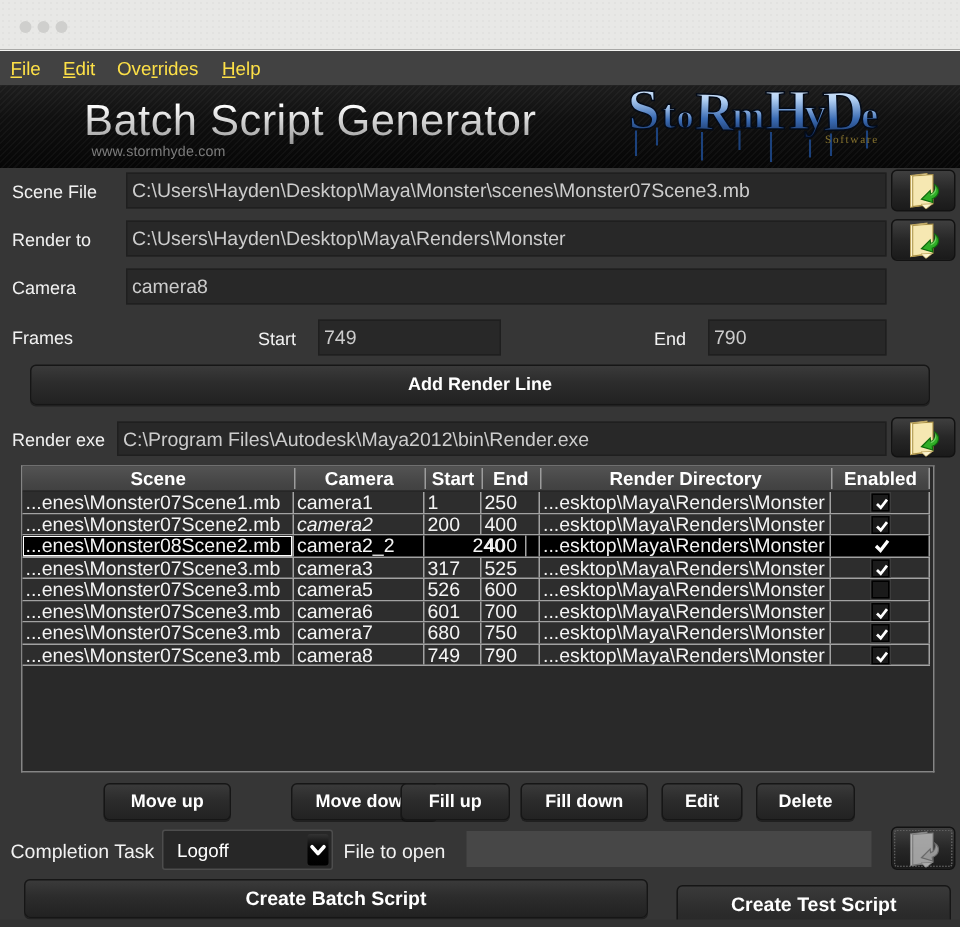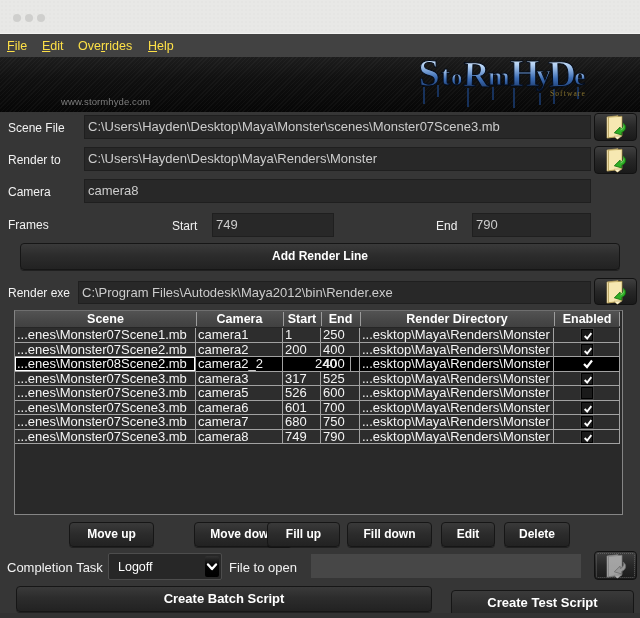--- a/index.html
+++ b/index.html
@@ -62,20 +62,21 @@
     <div class="dot" style="left:25px"></div>
     <div class="dot" style="left:37px"></div>
   </div>
   <div class="abs" id="menubar">
     <span class="mi" style="left:7px"><u>F</u>ile</span>
     <span class="mi" style="left:42px"><u>E</u>dit</span>
     <span class="mi" style="left:78px">Ove<u>r</u>rides</span>
     <span class="mi" style="left:148px"><u>H</u>elp</span>
   </div>
   <div class="abs" id="banner">
+    <div id="title">Batch Script Generator</div>
     <div id="subtitle">www.stormhyde.com</div>
     <svg id="logo" style="position:absolute;left:408px;top:0px" width="195" height="55" viewBox="0 0 195 55">
       <defs>
         <linearGradient id="bg1" x1="0" y1="0" x2="0" y2="1">
           <stop offset="0" stop-color="#f4f9ff"></stop>
           <stop offset="0.3" stop-color="#b3d1f4"></stop>
           <stop offset="0.62" stop-color="#3b6cb4"></stop>
           <stop offset="1" stop-color="#0c1f46"></stop>
         </linearGradient>
       </defs>
@@ -162,21 +163,21 @@
         <div class="cell" style="left:539px;width:66px;">
           <span class="cb">
             <svg width="10" height="10" viewBox="0 0 12 12">
               <path d="M2 6 L5 9 L10 2.5" fill="none" stroke="#fff" stroke-width="2.2"></path>
             </svg>
           </span>
         </div>
       </div>
       <div class="row" style="top: 32px; height: 14px;">
         <div class="cell" style="left:0px;width:181px;">...enes\Monster07Scene2.mb</div>
-        <div class="cell" style="left:181px;width:87px;">camera2</div>
+        <div class="cell" style="left:181px;width:87px;font-style:italic;">camera2</div>
         <div class="cell" style="left:268px;width:38px;">200</div>
         <div class="cell" style="left:306px;width:39px;">400</div>
         <div class="cell" style="left:345px;width:194px;">...esktop\Maya\Renders\Monster</div>
         <div class="cell" style="left:539px;width:66px;">
           <span class="cb">
             <svg width="10" height="10" viewBox="0 0 12 12">
               <path d="M2 6 L5 9 L10 2.5" fill="none" stroke="#fff" stroke-width="2.2"></path>
             </svg>
           </span>
         </div>

